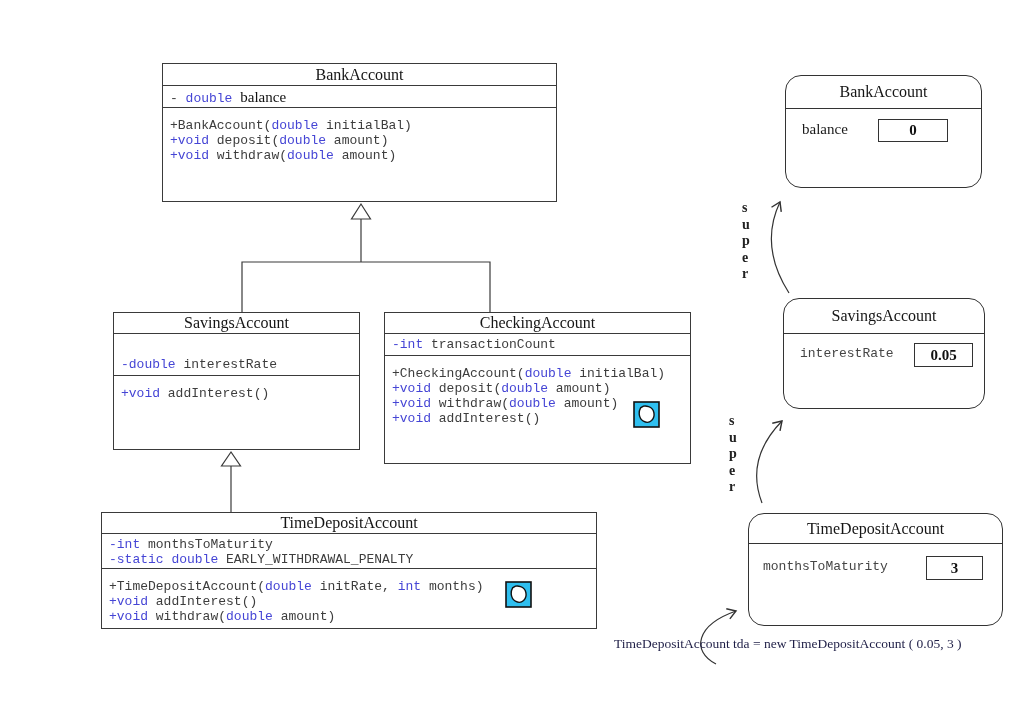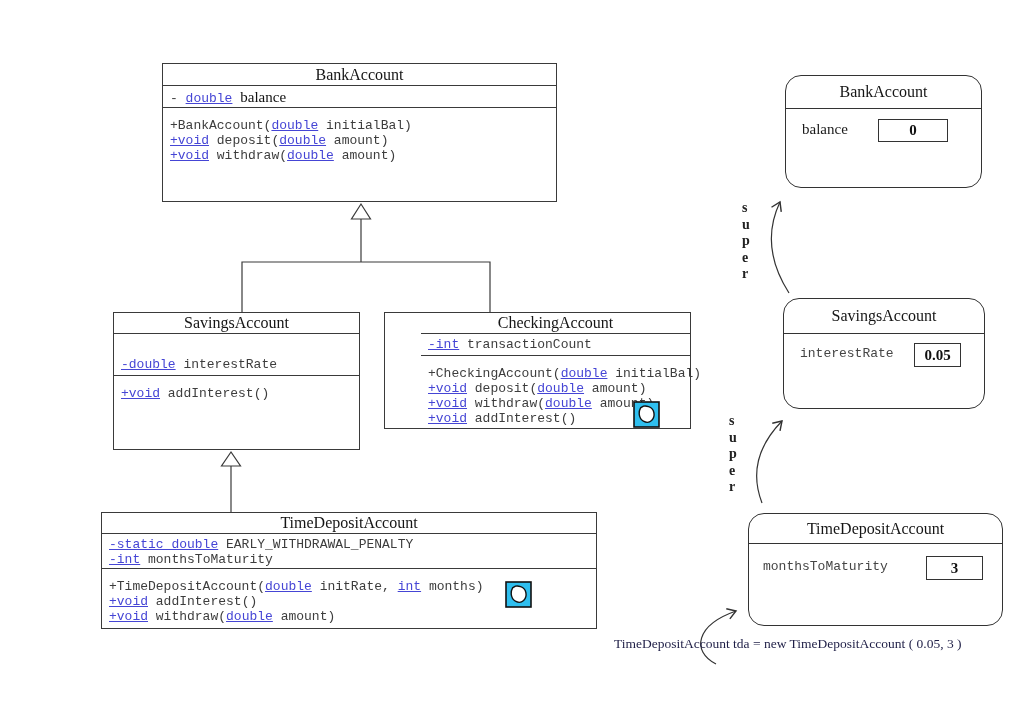--- a/index.html
+++ b/index.html
@@ -9,29 +9,29 @@
 
   
   .class-box{position:absolute;border:1px solid var(--border);background:#fff;
              display:flex;flex-direction:column;box-sizing:border-box;}
   .class-title{border-bottom:1px solid var(--border);text-align:center;
                font:16px "Liberation Serif",serif;color:#151515;
                display:flex;align-items:center;justify-content:center;}
   .class-attrs{border-bottom:1px solid var(--border);padding:3px 0 0 7px;box-sizing:border-box;}
   .class-methods{flex:1;padding:10px 0 0 7px;}
   .code-line{white-space:pre;line-height:14.7px;font:13px "Liberation Mono",monospace;}
-  .tok-blue{color:var(--code-blue);text-decoration:underline;}
+  .tok-blue{color:var(--code-blue);}
   .tok-dark{color:var(--code-dark);}
   .tok-serif{font-family:"Liberation Serif",serif;font-size:15px;color:#111;}
 
   #cls-bank       {left:162px;top:63px; width:395px;height:139px;}
   #cls-bank .class-title{height:21px;}       #cls-bank .class-attrs{height:22px;}
   #cls-savings    {left:113px;top:312px;width:247px;height:138px;}
   #cls-savings .class-title{height:20px;}    #cls-savings .class-attrs{height:22px;margin-top:20px;}
-  #cls-checking   {left:384px;top:312px;width:307px;height:117px;padding-left:36px;}
+  #cls-checking   {left:384px;top:312px;width:307px;height:152px;}
   #cls-checking .class-title{height:20px;}   #cls-checking .class-attrs{height:22px;}
   #cls-timedeposit{left:101px;top:512px;width:496px;height:117px;}
   #cls-timedeposit .class-title{height:20px;}#cls-timedeposit .class-attrs{height:35px;}
 
   
   .note-icon{position:absolute;width:27px;height:27px;}
   #icon-checking{left:633px;top:401px;}
   #icon-timedeposit{left:505px;top:581px;}
 
   
@@ -49,21 +49,21 @@
              font:600 15px "Liberation Serif",serif;color:#111;background:#fff;}
 
   #obj-bank{left:785px;top:75px;width:197px;height:113px;}
   #obj-bank .obj-title{height:32px;}
   #obj-bank .obj-field{left:16px;top:12px;}
   #obj-bank .value-box{left:92px;top:10px;width:70px;height:23px;}
 
   #obj-savings{left:783px;top:298px;width:202px;height:111px;}
   #obj-savings .obj-title{height:34px;}
   #obj-savings .obj-field{left:16px;top:12px;}
-  #obj-savings .value-box{left:130px;top:9px;width:47px;height:24px;}
+  #obj-savings .value-box{left:130px;top:9px;width:59px;height:24px;}
 
   #obj-timedeposit{left:748px;top:513px;width:255px;height:113px;}
   #obj-timedeposit .obj-title{height:29px;}
   #obj-timedeposit .obj-field{left:14px;top:15px;}
   #obj-timedeposit .value-box{left:177px;top:12px;width:57px;height:24px;}
 
   
   .super-label{position:absolute;width:10px;word-break:break-all;text-align:left;
                font:600 14px "Liberation Serif",serif;color:#222;line-height:16.5px;}
   #super-1{left:742px;top:200px;}
@@ -134,22 +134,22 @@
         <div class="code-line"><span class="tok-dark">+CheckingAccount(</span><span class="tok-blue">double</span><span class="tok-dark"> initialBal)</span></div>
         <div class="code-line"><span class="tok-blue">+void</span><span class="tok-dark"> deposit(</span><span class="tok-blue">double</span><span class="tok-dark"> amount)</span></div>
         <div class="code-line"><span class="tok-blue">+void</span><span class="tok-dark"> withdraw(</span><span class="tok-blue">double</span><span class="tok-dark"> amount)</span></div>
         <div class="code-line"><span class="tok-blue">+void</span><span class="tok-dark"> addInterest()</span></div>
       </div>
   </div>
 
   <div class="class-box" id="cls-timedeposit">
     <div class="class-title">TimeDepositAccount</div>
     <div class="class-attrs">
+        <div class="code-line"><span class="tok-blue">-int</span><span class="tok-dark"> monthsToMaturity</span></div>
         <div class="code-line"><span class="tok-blue">-static double</span><span class="tok-dark"> EARLY_WITHDRAWAL_PENALTY</span></div>
-        <div class="code-line"><span class="tok-blue">-int</span><span class="tok-dark"> monthsToMaturity</span></div>
       </div>
     <div class="class-methods">
         <div class="code-line"><span class="tok-dark">+TimeDepositAccount(</span><span class="tok-blue">double</span><span class="tok-dark"> initRate, </span><span class="tok-blue">int</span><span class="tok-dark"> months)</span></div>
         <div class="code-line"><span class="tok-blue">+void</span><span class="tok-dark"> addInterest()</span></div>
         <div class="code-line"><span class="tok-blue">+void</span><span class="tok-dark"> withdraw(</span><span class="tok-blue">double</span><span class="tok-dark"> amount)</span></div>
       </div>
   </div>
 
   <svg class="note-icon" id="icon-checking" viewBox="0 0 27 27">
     <rect x="1" y="1" width="25" height="25" fill="var(--icon-cyan)" stroke="#111" stroke-width="1.6"></rect>

